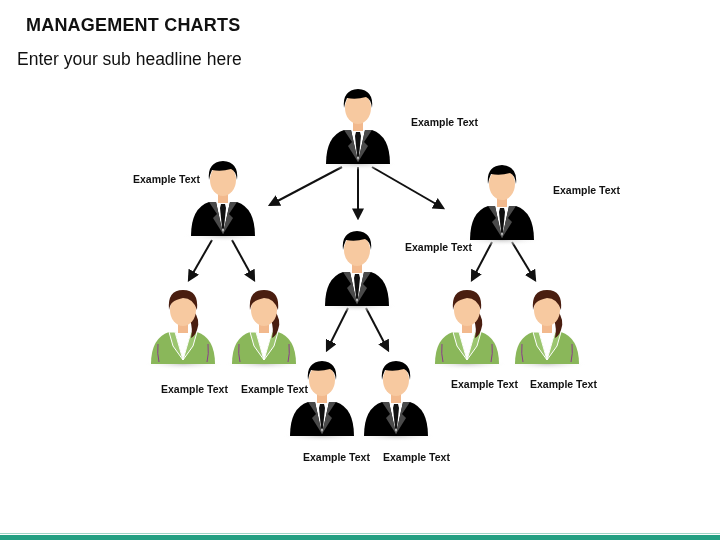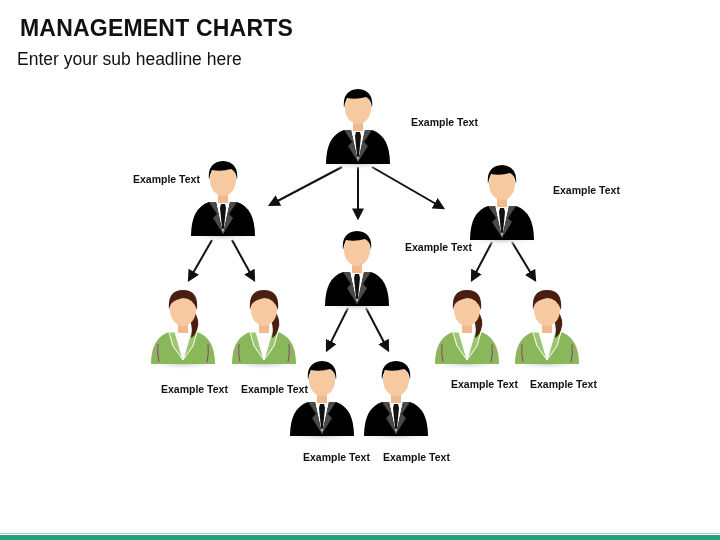--- a/index.html
+++ b/index.html
@@ -1,17 +1,17 @@
 <!DOCTYPE html>
 <html><head>
 <meta charset="utf-8">
 <style>
   html,body{margin:0;padding:0;background:#ffffff;}
   body{width:720px;height:540px;position:relative;overflow:hidden;font-family:"Liberation Sans",sans-serif;}
-  .title{position:absolute;left:20px;top:15px;font-size:23px;font-weight:bold;color:#111;letter-spacing:0.2px;}
+  .title{position:absolute;left:26px;top:15px;font-size:18px;font-weight:bold;color:#111;letter-spacing:0.2px;}
   .subtitle{position:absolute;left:17px;top:49px;font-size:17.5px;color:#111;text-align:center;}
   .label{position:absolute;font-size:10.5px;font-weight:bold;color:#111;white-space:nowrap;padding-left:16px;}
   .person{position:absolute;width:80px;height:90px;}
   .person svg{width:80px;height:90px;display:block;}
   .connectors{position:absolute;left:0;top:0;width:720px;height:540px;}
   .bottom-bar{position:absolute;left:0;top:535px;width:720px;height:5px;}
   .bottom-bar-line{position:absolute;left:0;top:533px;width:720px;height:1px;background:#9fd6c6;}
 </style>
 </head>
 <body>

